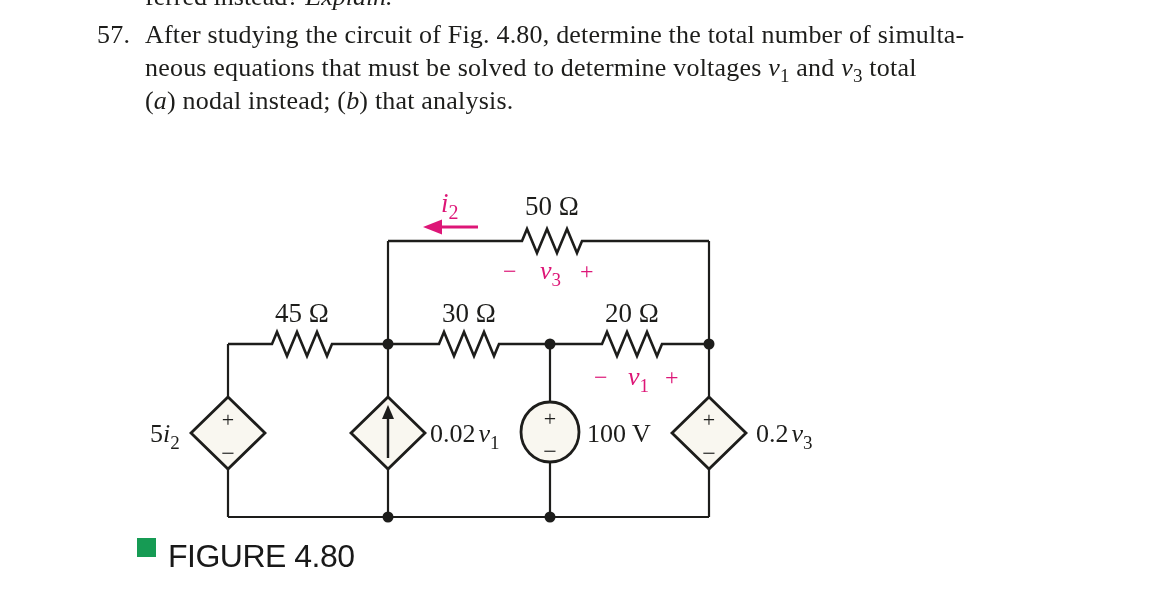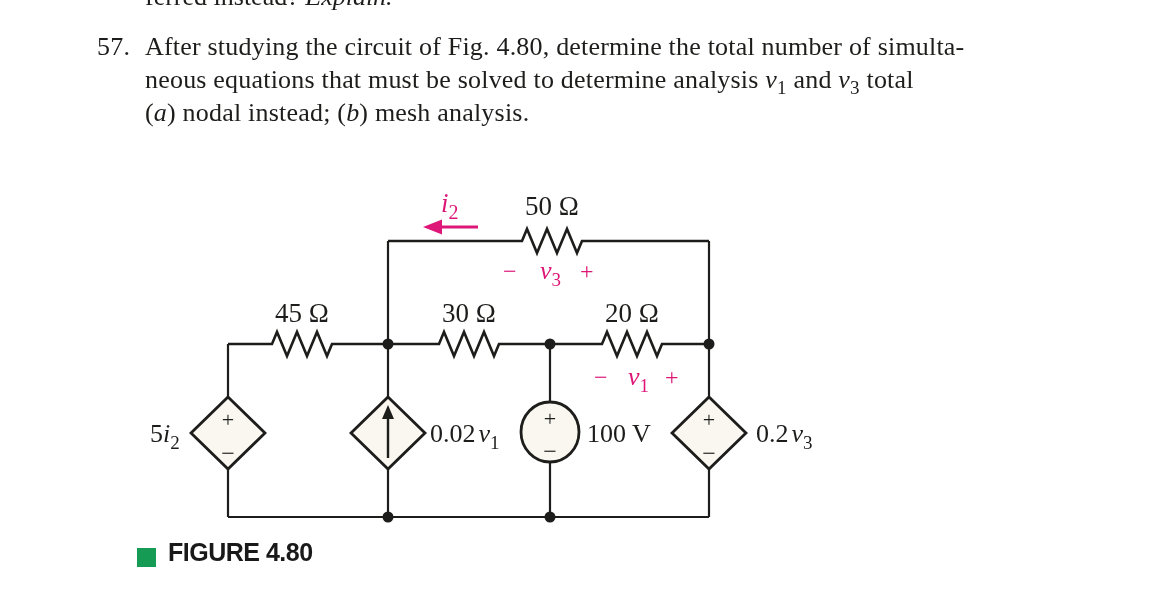--- a/index.html
+++ b/index.html
@@ -8,48 +8,48 @@
     background:#ffffff;font-family:"Liberation Serif",serif;color:#1d1d1b;
   }
   
   .clipped-line{
     position:absolute;left:145px;top:-16px;
     font-size:26px;line-height:26px;color:#1d1d1b;white-space:nowrap;
   }
   .clipped-line .it{font-style:italic;}
   
   .problem{
-    position:absolute;left:97px;top:30px;width:1060px;
+    position:absolute;left:97px;top:18px;width:1060px;
     font-size:26px;line-height:33px;letter-spacing:0.2px;
   }
   .pnum{display:inline-block;width:48px;}
   .pline{white-space:nowrap;}
   .pline.cont{padding-left:48px;}
   .vvar{font-style:italic;}
   sub{font-size:19px;line-height:0;}
   
   .circuit-svg{position:absolute;left:0;top:0;}
   .circuit-svg text{font-family:"Liberation Serif",serif;}
   
   .caption{
-    position:absolute;left:137px;top:538px;display:flex;align-items:flex-end;
-    font-family:"Liberation Sans",sans-serif;font-weight:bold;
-    font-size:25px;letter-spacing:-0.5px;color:#191919;
+    position:absolute;left:137px;top:538px;display:flex;align-items:flex-start;
+    font-family:"Liberation Sans",sans-serif;font-weight:normal;
+    font-size:32px;letter-spacing:-0.5px;color:#191919;
   }
   .caption .square{width:19px;height:19px;display:inline-block;margin-right:12px;}
 </style>
 </head>
 <body>
 
 <div class="clipped-line"><span>ferred instead? </span><span class="it">Explain.</span></div>
 
 <div class="problem">
   <div class="pline"><span class="pnum">57.</span><span>After studying the circuit of Fig. 4.80, determine the total number of simulta-</span></div>
-  <div class="pline cont"><span>neous equations that must be solved to determine analysis </span><span class="vvar">v</span><sub>1</sub><span> and </span><span class="vvar">v</span><sub>3</sub><span> total</span></div>
-  <div class="pline cont"><span>(</span><span class="vvar">a</span><span>) nodal instead; (</span><span class="vvar">b</span><span>) mesh analysis.</span></div>
+  <div class="pline cont"><span>neous equations that must be solved to determine voltages </span><span class="vvar">v</span><sub>1</sub><span> and </span><span class="vvar">v</span><sub>3</sub><span> total</span></div>
+  <div class="pline cont"><span>(</span><span class="vvar">a</span><span>) nodal instead; (</span><span class="vvar">b</span><span>) that analysis.</span></div>
 </div>
 
 <svg class="circuit-svg" width="1170" height="607" viewBox="0 0 1170 607">
   <g fill="none" stroke="#1d1d1b" stroke-width="2.2">
 
     <path d="M388,241 L388,344"></path>
     <path d="M709,241 L709,344"></path>
 
     <path d="M228,344 L228,398"></path>
     <path d="M228,468 L228,517"></path>

